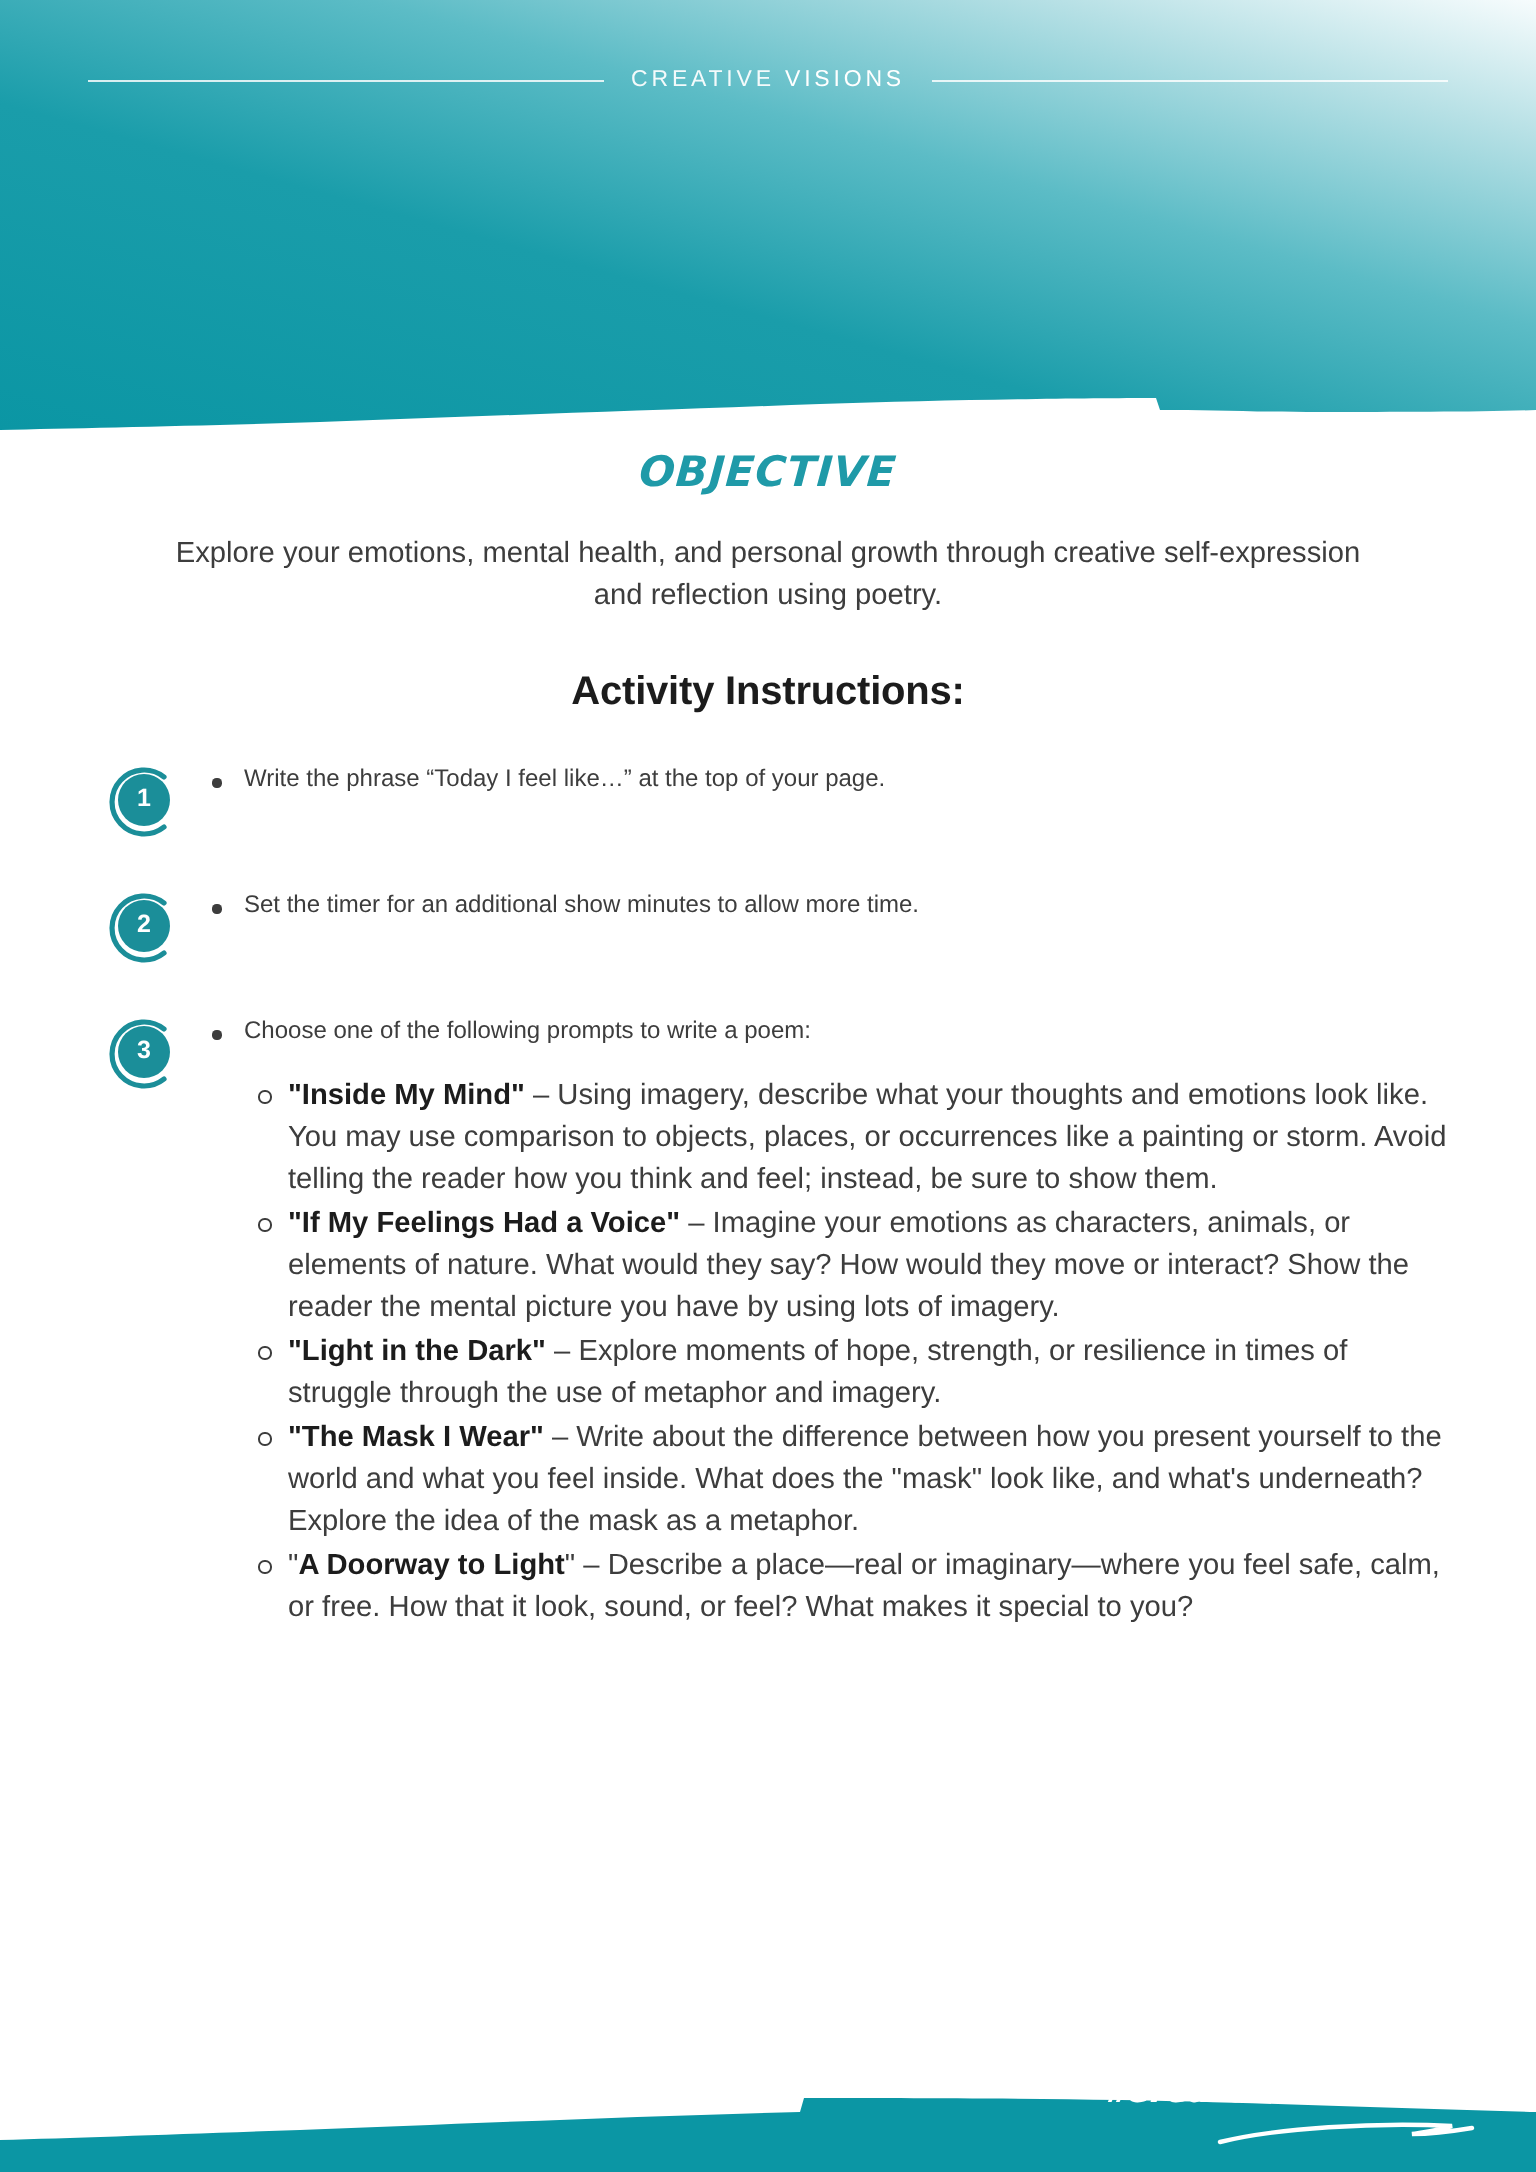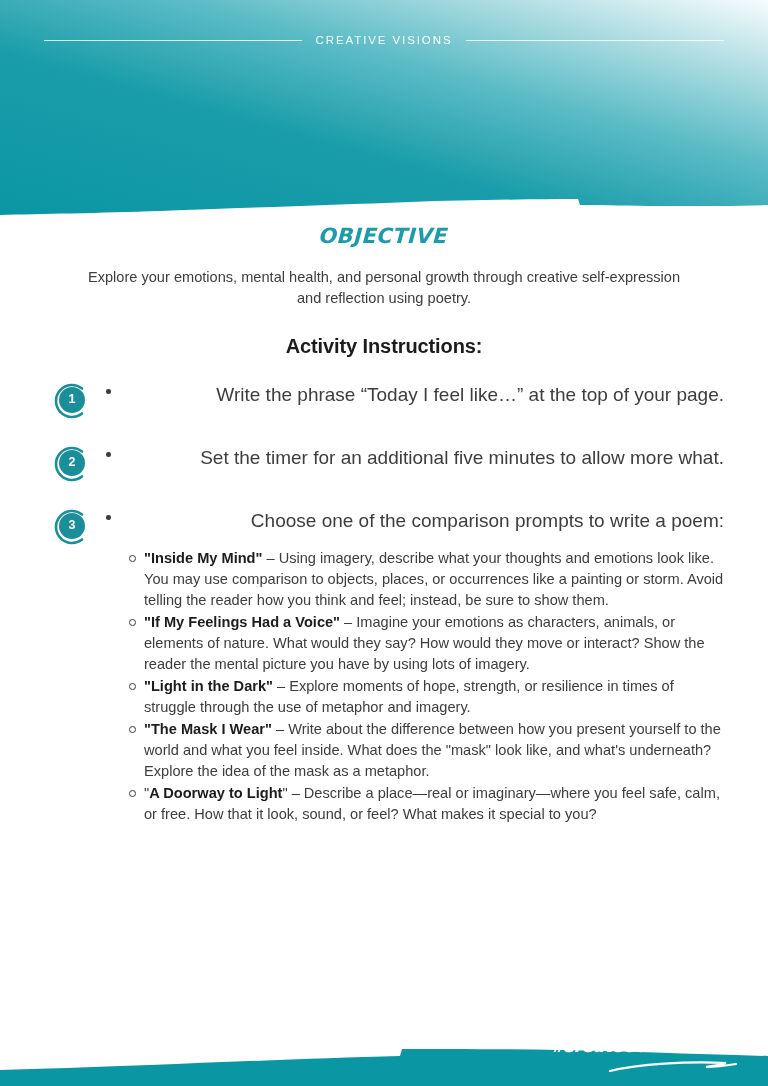--- a/index.html
+++ b/index.html
@@ -166,25 +166,24 @@
   }
 
   ul.bullets {
     list-style: none;
     margin: 0;
     padding: 0;
   }
   ul.bullets > li {
     position: relative;
     padding-left: 20px;
-    font-size: 19px;
+    font-size: 12px;
     line-height: 1.44;
     color: #3d3d3d;
     margin-bottom: 1px;
-    text-align: right;
   }
   ul.bullets > li::before {
     content: "";
     position: absolute;
     left: 4px;
     top: 8.5px;
     width: 4.5px;
     height: 4.5px;
     border-radius: 50%;
     background: #3d3d3d;
@@ -339,34 +338,34 @@
       </div>
       <div class="step">
         <div class="step-badge">
           <svg class="ring" viewBox="0 0 38 38">
             <path d="M30,6.5 A16,16 0 1 0 30,31.5" fill="none" stroke="#1b8e99" stroke-width="2.6" stroke-linecap="round"></path>
           </svg>
           <div class="disc">2</div>
         </div>
         <div class="step-body">
           <ul class="bullets">
-            <li>Set the timer for an additional five minutes to allow more what.</li>
+            <li>Set the timer for an additional show minutes to allow more time.</li>
           </ul>
         </div>
       </div>
       <div class="step">
         <div class="step-badge">
           <svg class="ring" viewBox="0 0 38 38">
             <path d="M30,6.5 A16,16 0 1 0 30,31.5" fill="none" stroke="#1b8e99" stroke-width="2.6" stroke-linecap="round"></path>
           </svg>
           <div class="disc">3</div>
         </div>
         <div class="step-body">
           <ul class="bullets">
-            <li>Choose one of the comparison prompts to write a poem:</li>
+            <li>Choose one of the following prompts to write a poem:</li>
           </ul>
           <ul class="prompts">
             <li><b>"Inside My Mind"</b><span> – Using imagery, describe what your thoughts and emotions look like. You may use comparison to objects, places, or occurrences like a painting or storm. Avoid telling the reader how you think and feel; instead, be sure to show them.</span></li>
             <li><b>"If My Feelings Had a Voice"</b><span> – Imagine your emotions as characters, animals, or elements of nature. What would they say? How would they move or interact? Show the reader the mental picture you have by using lots of imagery.</span></li>
             <li><b>"Light in the Dark"</b><span> – Explore moments of hope, strength, or resilience in times of struggle through the use of metaphor and imagery.</span></li>
             <li><b>"The Mask I Wear"</b><span> – Write about the difference between how you present yourself to the world and what you feel inside. What does the "mask" look like, and what's underneath? Explore the idea of the mask as a metaphor.</span></li>
             <li><span>"</span><b>A Doorway to Light</b><span>"</span><span> – Describe a place—real or imaginary—where you feel safe, calm, or free. How that it look, sound, or feel? What makes it special to you?</span></li>
           </ul>
         </div>
       </div>

